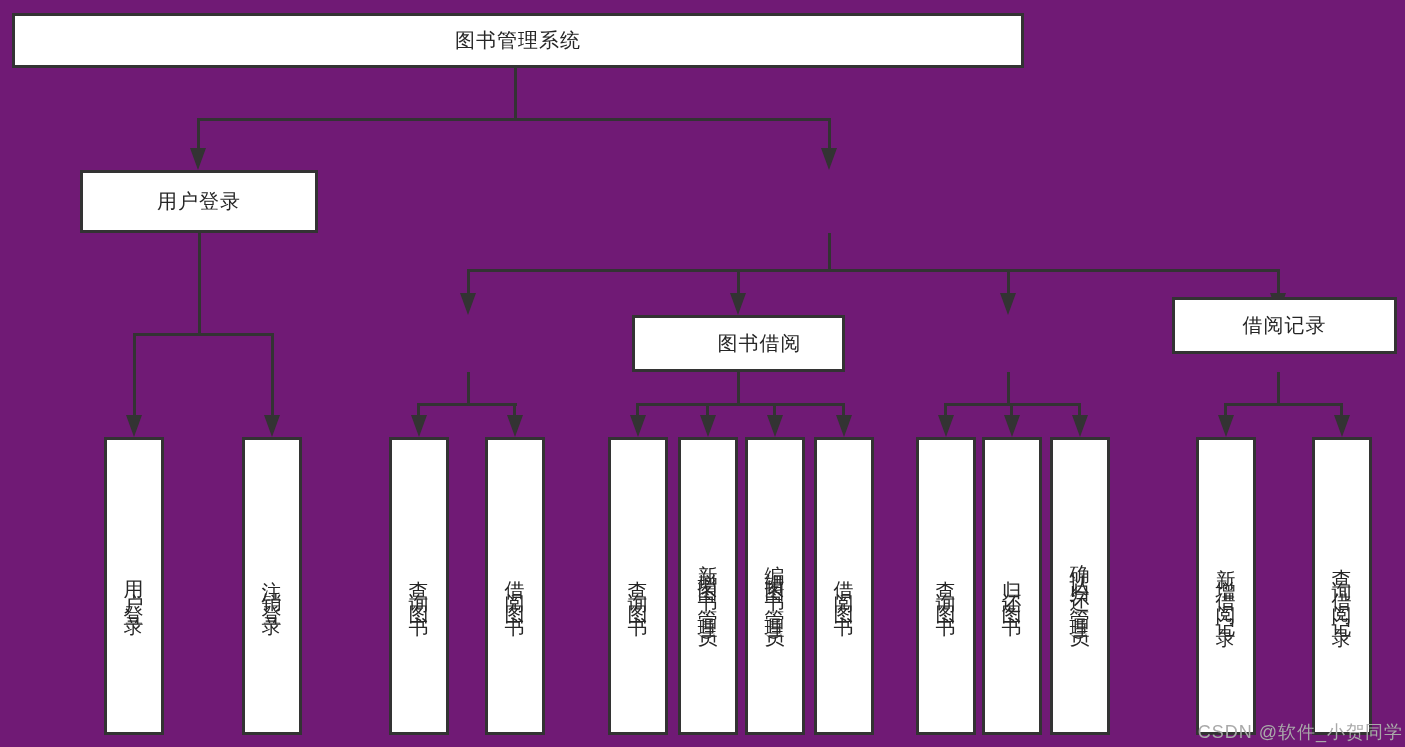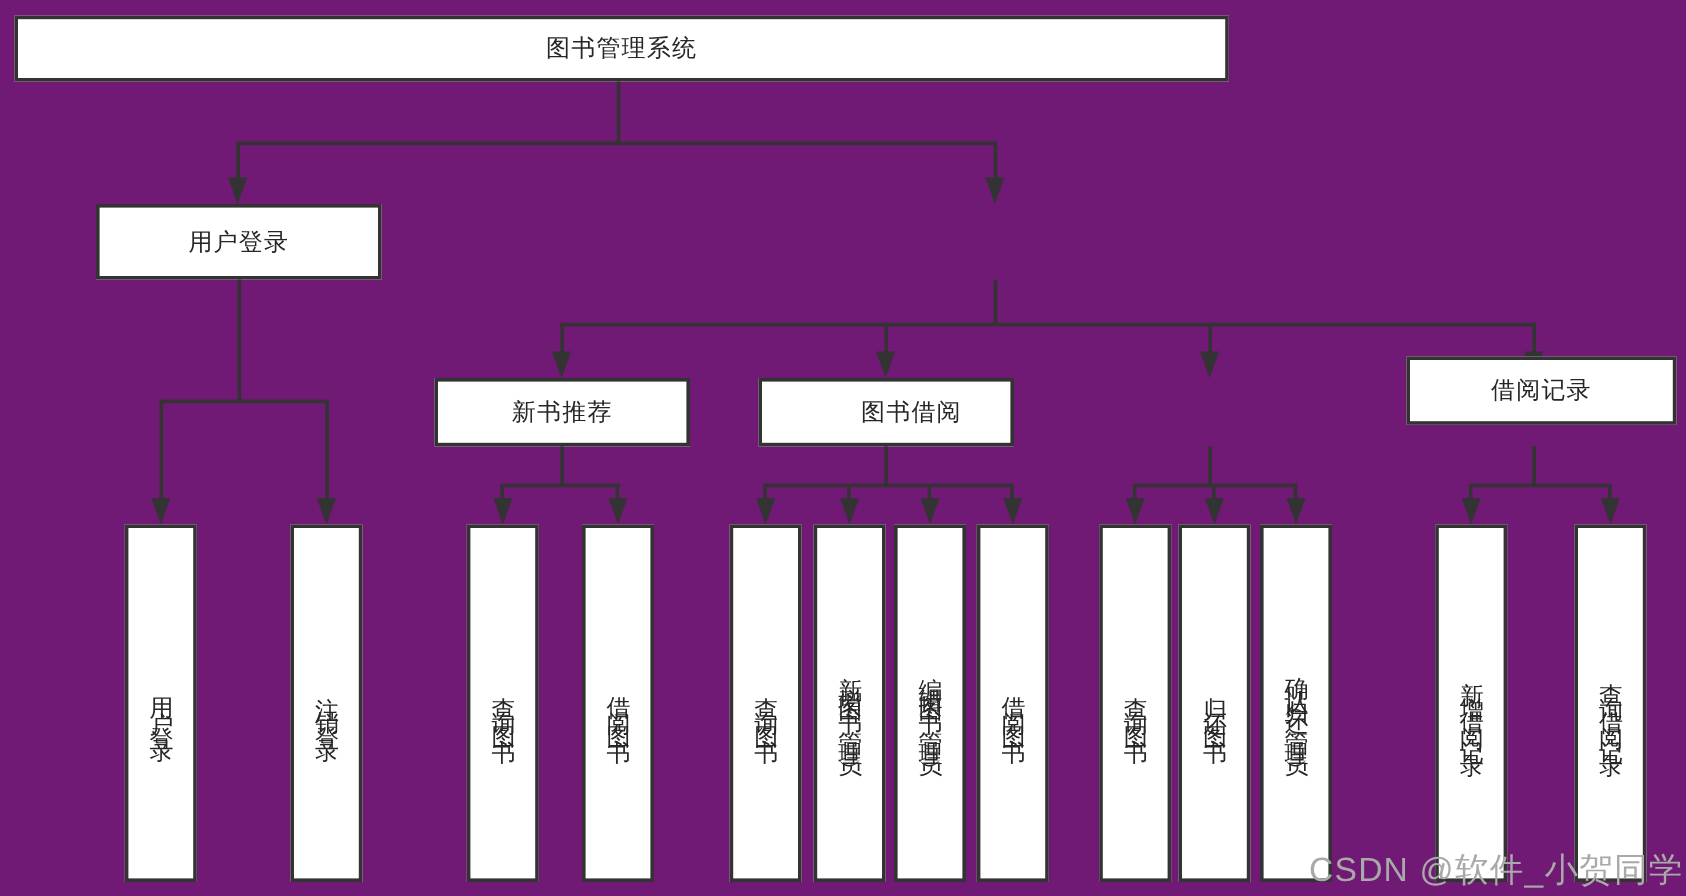--- a/index.html
+++ b/index.html
@@ -34,21 +34,21 @@
   .v{width:3px;}
   .arrow{
     position:absolute;width:0;height:0;
     border-left:8px solid transparent;
     border-right:8px solid transparent;
     border-top:22px solid #333333;
   }
   .watermark{
     position:absolute;
     right:2px;bottom:3px;
-    font-size:28px;
+    font-size:18px;
     color:#a9a9a9;
     letter-spacing:1px;
     white-space:nowrap;
     text-align:center;
   }
 </style>
 </head>
 <body>
 
 <div id="canvas">
@@ -79,23 +79,20 @@
   <div class="h" style="left:467px;top:269px;width:813px;"></div>
   <div class="v" style="left:467px;top:271px;height:24px;"></div>
   <div class="arrow" style="left:460px;top:293px;"></div>
   <div class="v" style="left:737px;top:271px;height:24px;"></div>
   <div class="arrow" style="left:730px;top:293px;"></div>
   <div class="v" style="left:1007px;top:271px;height:24px;"></div>
   <div class="arrow" style="left:1000px;top:293px;"></div>
   <div class="v" style="left:1277px;top:271px;height:24px;"></div>
   <div class="arrow" style="left:1270px;top:293px;"></div>
 
-  <div class="node" style="left:362px;top:315px;width:213px;height:57px;">
-    <span>新书推荐</span>
-  </div>
   <div class="node" style="left:632px;top:315px;width:213px;height:57px;padding-left:42px;">
     <span>图书借阅</span>
   </div>
   <div class="node" style="left:1172px;top:297px;width:225px;height:57px;text-align:center;">
     <span>借阅记录</span>
   </div>
 
   <div class="v" style="left:467px;top:372px;height:33px;"></div>
   <div class="h" style="left:417px;top:403px;width:100px;"></div>
   <div class="v" style="left:417px;top:405px;height:11px;"></div>

